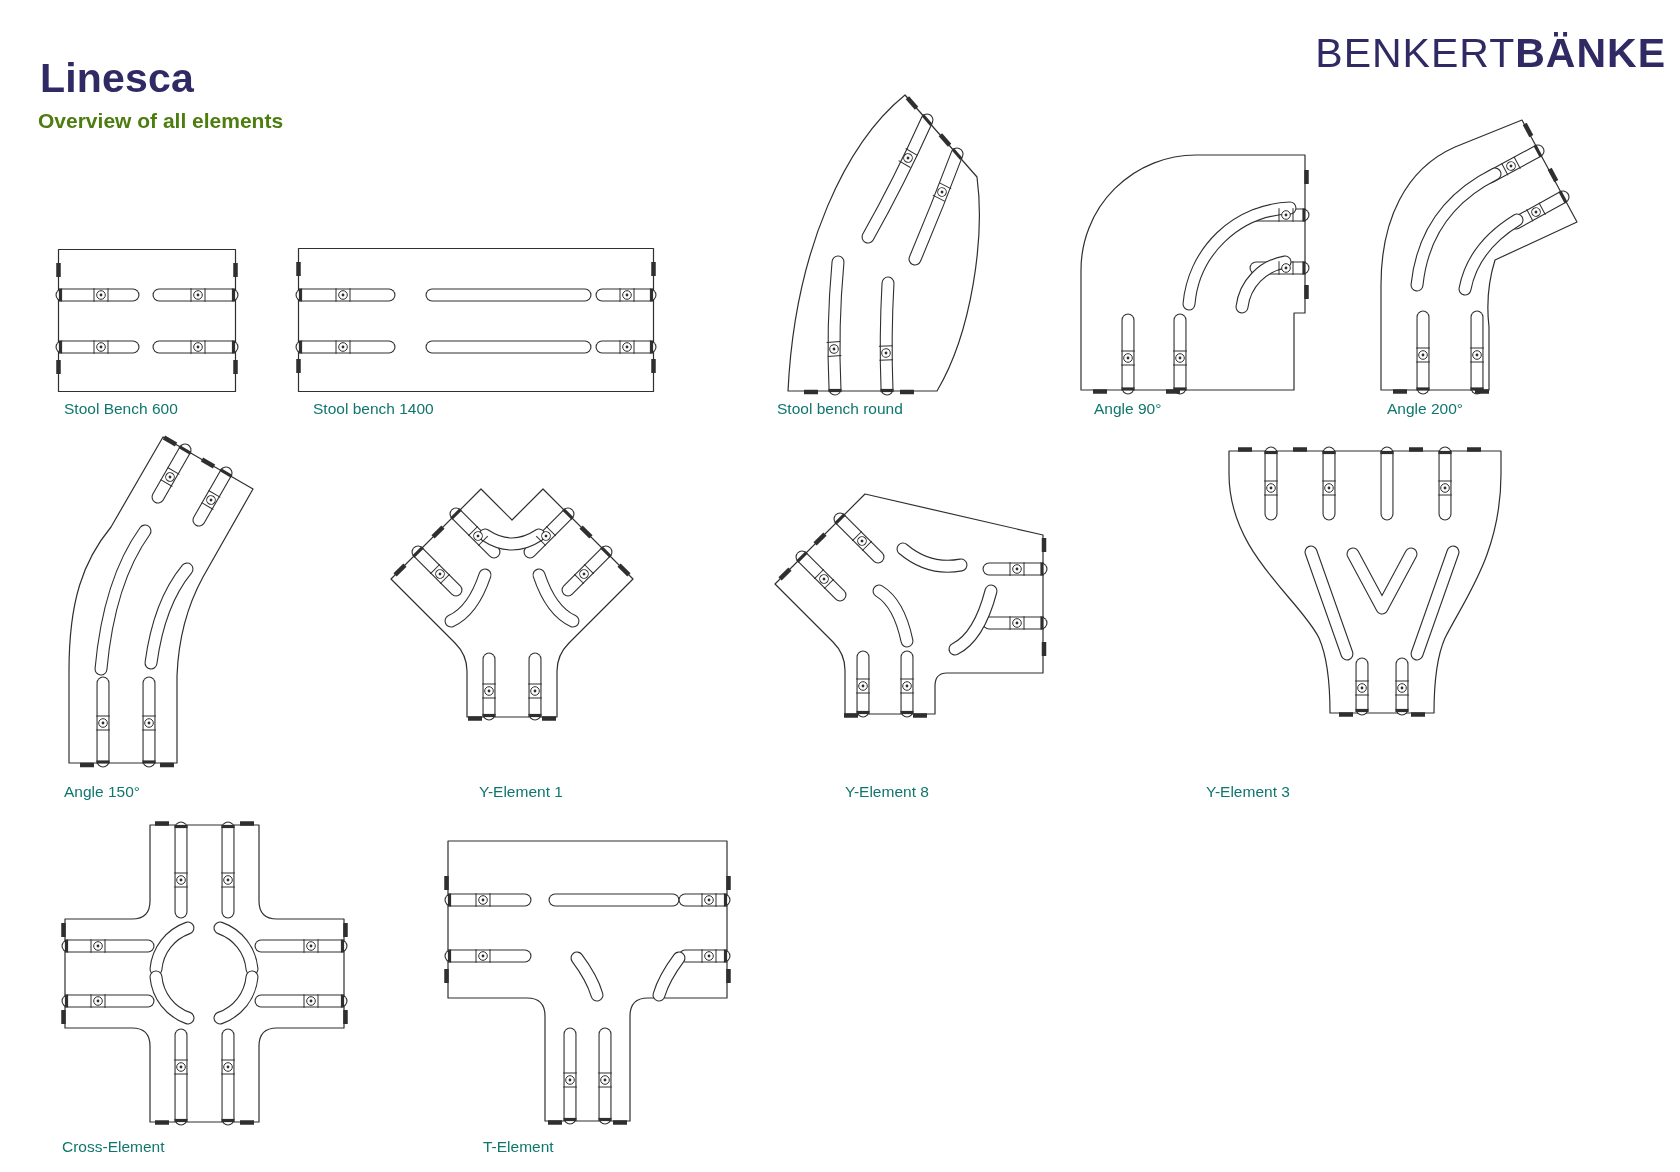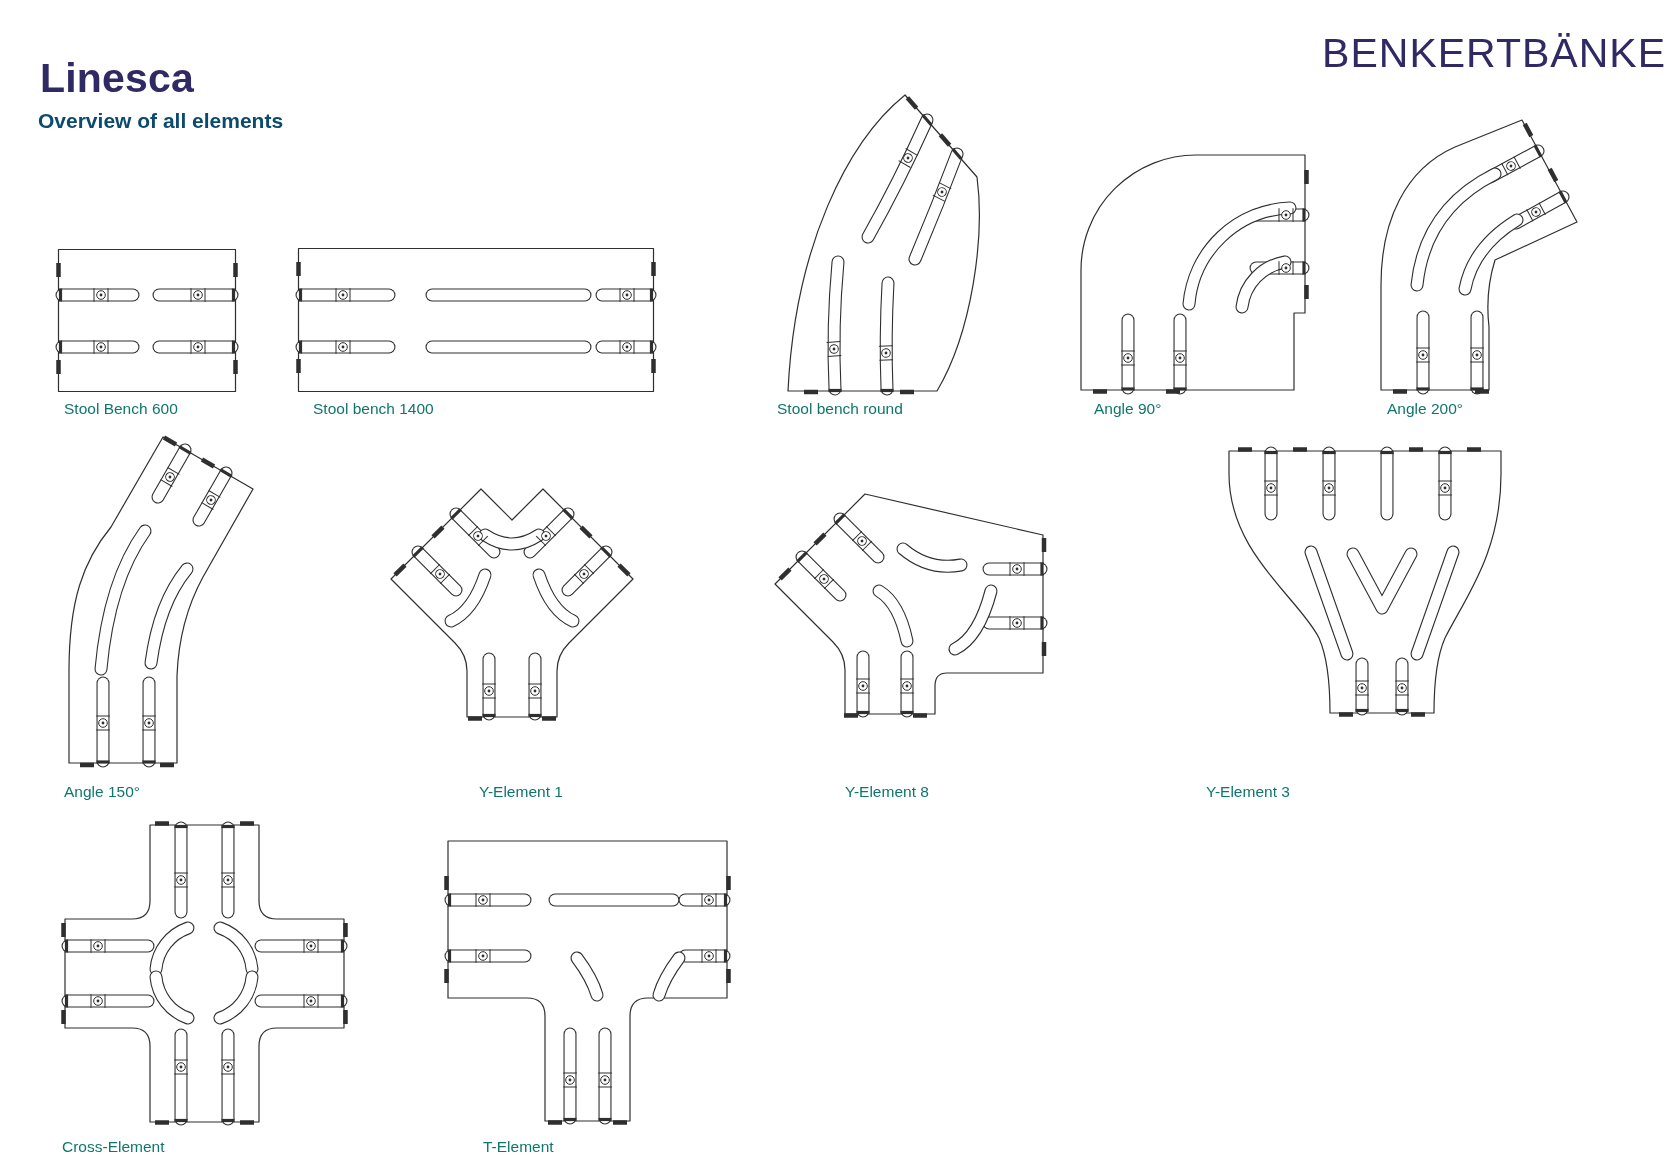--- a/index.html
+++ b/index.html
@@ -1,21 +1,21 @@
 <!DOCTYPE html>
 <html><head>
 <meta charset="utf-8">
 <style>
   html,body{margin:0;padding:0;background:#fff;}
   body{width:1680px;height:1172px;position:relative;font-family:"Liberation Sans",sans-serif;overflow:hidden;}
   .page-title{position:absolute;left:40px;top:28px;font-size:41px;font-weight:bold;color:#2f2a63;letter-spacing:.2px;}
-  .page-subtitle{position:absolute;left:38px;top:92px;font-size:21px;font-weight:bold;color:#0c4a6e;}
+  .page-subtitle{position:absolute;left:38px;top:92px;font-size:21px;font-weight:bold;color:#4d7c0f;}
   .brand{position:absolute;right:14px;top:30px;font-size:41px;color:#2f2a63;letter-spacing:1px;white-space:nowrap;}
   .brand .b1{font-weight:normal;}
-  .brand .b2{font-weight:normal;}
+  .brand .b2{font-weight:bold;}
   .fig{position:absolute;}
   .cap{position:absolute;font-size:15.5px;color:#0f766e;white-space:nowrap;}
   svg{display:block;overflow:visible;}
   .ol{fill:#fff;stroke:#2f2f2f;stroke-width:1.2;stroke-linejoin:round;}
   .so{fill:none;stroke:#2f2f2f;stroke-width:13;stroke-linecap:round;stroke-linejoin:round;}
   .si{fill:none;stroke:#ffffff;stroke-width:10.8;stroke-linecap:round;stroke-linejoin:round;}
   .lw{stroke:#2f2f2f;stroke-width:1;}
   .scc{fill:#fff;stroke:#2f2f2f;stroke-width:1;}
   .scd{fill:#2f2f2f;}
   .cp{stroke:#2f2f2f;stroke-width:3.2;}

